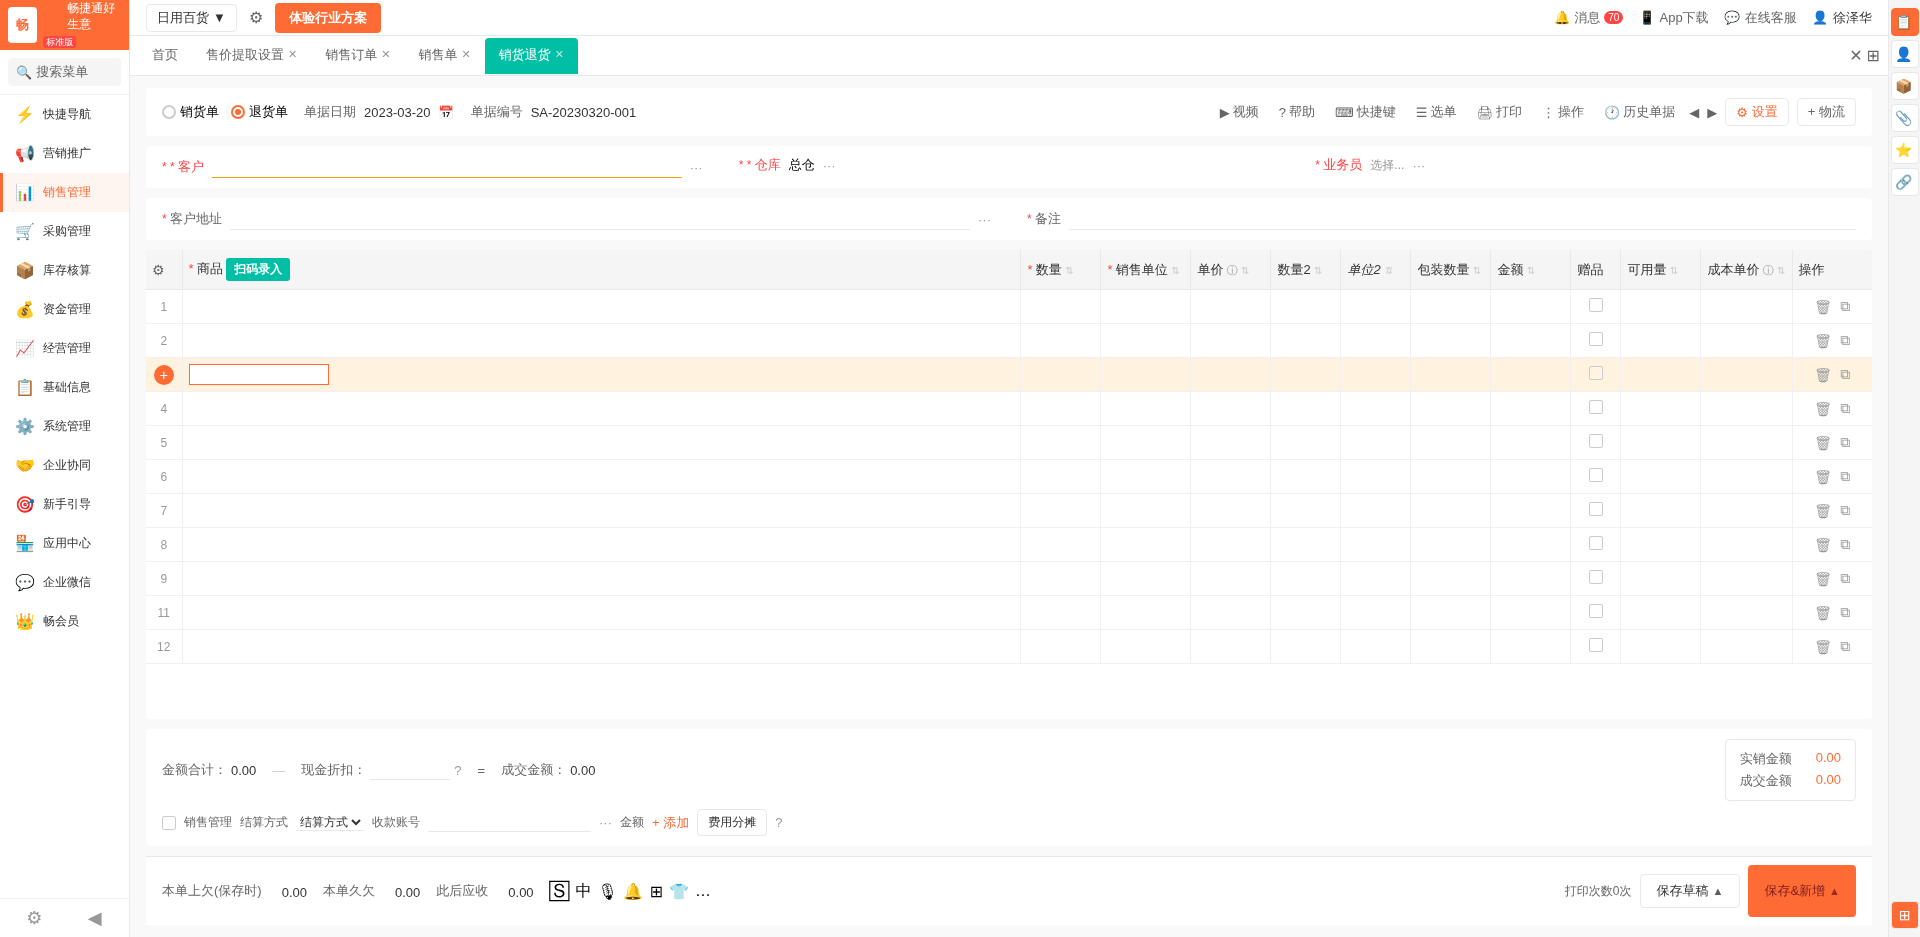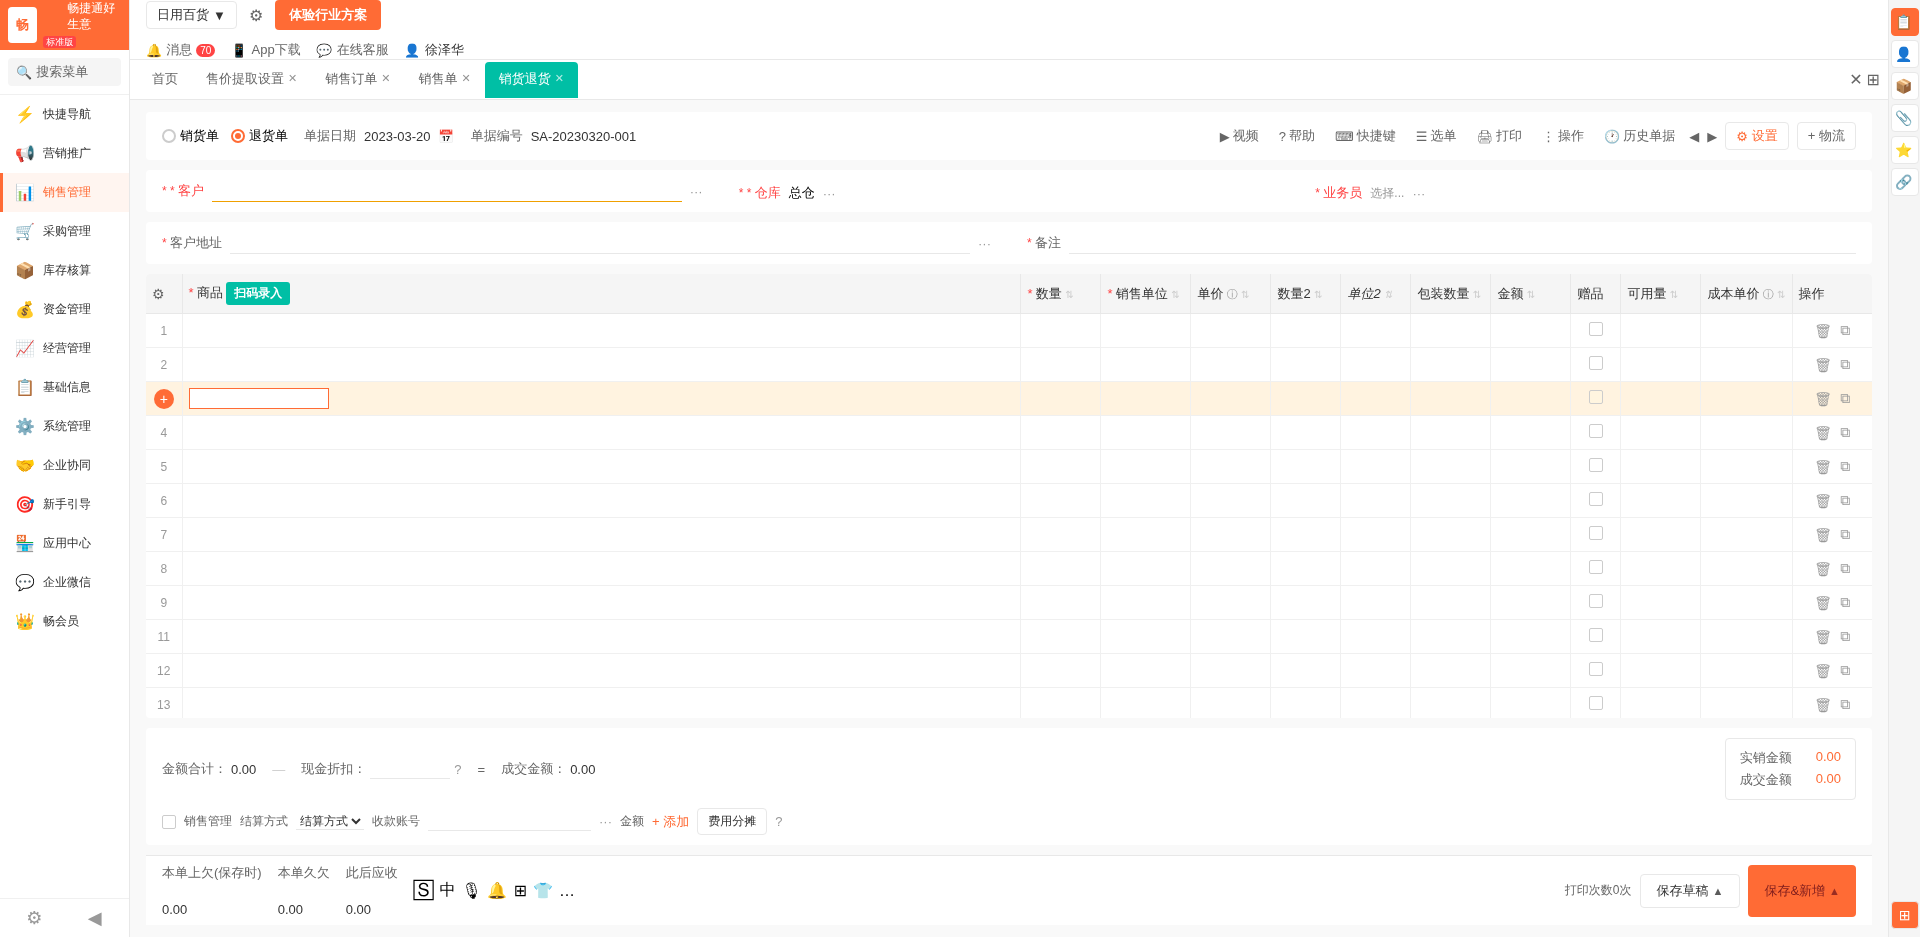--- a/index.html
+++ b/index.html
@@ -18,21 +18,21 @@
     .sidebar-item.active { background: #fff5f0; border-left-color: #ff6b35; color: #ff6b35; }
     .sidebar-item-icon { font-size: 16px; min-width: 18px; text-align: center; }
     .sidebar-item-label { font-size: 12px; }
     .sidebar-bottom { padding: 8px; border-top: 1px solid #f0f0f0; display: flex; gap: 8px; }
     .sidebar-bottom-btn { flex: 1; background: none; border: none; cursor: pointer; color: #999; font-size: 18px; text-align: center; }
 
     
     .main { flex: 1; display: flex; flex-direction: column; overflow: hidden; }
 
     
-    .top-header { background: #fff; height: 60px; display: flex; justify-content: space-between; padding: 0 16px; border-bottom: 1px solid #e8e8e8; flex-direction: column; }
+    .top-header { background: #fff; height: 36px; display: flex; justify-content: space-between; padding: 0 16px; border-bottom: 1px solid #e8e8e8; }
     .top-header-left { display: flex; align-items: center; gap: 8px; }
     .daily-select { display: flex; align-items: center; gap: 4px; padding: 4px 10px; border: 1px solid #e8e8e8; border-radius: 4px; cursor: pointer; color: #333; background: #fff; }
     .gear-btn { background: none; border: none; cursor: pointer; color: #666; font-size: 16px; padding: 4px; }
     .experience-btn { background: #ff6b35; color: #fff; border: none; border-radius: 4px; padding: 6px 14px; cursor: pointer; font-size: 13px; font-weight: bold; }
     .top-header-right { display: flex; align-items: center; gap: 16px; color: #666; font-size: 13px; }
     .header-action { display: flex; align-items: center; gap: 4px; cursor: pointer; }
     .notification-badge { background: #ff4444; color: #fff; font-size: 10px; border-radius: 10px; padding: 1px 4px; }
     .user-name { color: #333; }
 
     
@@ -55,21 +55,21 @@
     .radio-circle.checked::after { content: ''; position: absolute; top: 2px; left: 2px; width: 6px; height: 6px; border-radius: 50%; background: #ff6b35; }
     .form-field { display: flex; align-items: center; gap: 8px; color: #666; }
     .form-field-label { color: #666; white-space: nowrap; }
     .form-field-value { color: #333; font-weight: 500; }
     .form-toolbar { margin-left: auto; display: flex; gap: 8px; align-items: center; }
     .toolbar-btn { display: flex; align-items: center; gap: 3px; color: #666; cursor: pointer; font-size: 12px; padding: 3px 6px; border-radius: 3px; }
     .settings-btn { border: 1px solid #e8e8e8; padding: 4px 10px; border-radius: 4px; cursor: pointer; display: flex; align-items: center; gap: 4px; color: #ff6b35; font-size: 12px; }
     .add-logistics-btn { border: 1px solid #e8e8e8; padding: 4px 10px; border-radius: 4px; cursor: pointer; display: flex; align-items: center; gap: 4px; color: #666; font-size: 12px; }
 
     
-    .info-row { background: #fff; border-radius: 4px; padding: 10px 16px; display: flex; gap: 36px; align-items: flex-end; }
+    .info-row { background: #fff; border-radius: 4px; padding: 10px 16px; display: flex; gap: 36px; align-items: flex-start; }
     .info-field { display: flex; align-items: center; gap: 8px; flex: 1; }
     .info-field-label { color: #ff4444; white-space: nowrap; font-size: 12px; }
     .info-field-label::before { content: '* '; color: #ff4444; }
     .info-field-input { flex: 1; border-bottom: 1px solid #e8e8e8; padding: 3px 0; color: #333; min-width: 100px; }
     .info-field-dots { color: #999; cursor: pointer; }
     .info-field-select { color: #999; font-size: 12px; }
 
     
     .table-container { background: #fff; border-radius: 4px; flex: 1; overflow: hidden; display: flex; flex-direction: column; }
     .scan-btn { background: #00bfa5; color: #fff; border: none; border-radius: 3px; padding: 3px 8px; cursor: pointer; font-size: 12px; font-weight: bold; }
@@ -103,21 +103,21 @@
     .payment-row { display: flex; align-items: center; gap: 8px; margin-top: 8px; }
     .payment-checkbox { width: 14px; height: 14px; border: 1px solid #ccc; border-radius: 2px; display: inline-block; }
     .payment-label { color: #666; font-size: 12px; }
     .payment-dots { color: #999; cursor: pointer; }
     .add-payment-btn { background: none; border: none; cursor: pointer; color: #ff6b35; font-size: 18px; }
     .split-btn { background: #fff; border: 1px solid #e8e8e8; border-radius: 4px; padding: 4px 10px; cursor: pointer; color: #333; font-size: 12px; display: flex; align-items: center; gap: 4px; }
     .help-icon { color: #999; cursor: pointer; font-size: 13px; }
 
     
     .bottom-bar { background: #fff; border-top: 1px solid #e8e8e8; padding: 8px 16px; display: flex; align-items: center; gap: 16px; }
-    .bottom-stat { color: #666; font-size: 12px; display: flex; align-items: flex-start; gap: 20px; flex-direction: column; }
+    .bottom-stat { color: #666; font-size: 12px; display: flex; align-items: flex-end; gap: 20px; }
     .bottom-stat-value { color: #333; font-weight: 500; }
     .bottom-bar-right { margin-left: auto; display: flex; gap: 8px; align-items: center; }
     .print-stat { color: #666; font-size: 12px; }
     .save-draft-btn { background: #fff; border: 1px solid #e8e8e8; border-radius: 4px; padding: 7px 16px; cursor: pointer; color: #333; font-size: 13px; display: flex; align-items: center; gap: 4px; }
     .save-new-btn { background: #ff6b35; color: #7f1d1d; border: none; border-radius: 4px; padding: 17px 16px; cursor: pointer; font-size: 13px; display: flex; align-items: center; gap: 4px; }
     .save-arrow { font-size: 11px; opacity: 0.8; }
 
     
     .right-panel { width: 32px; background: #f5f5f5; border-left: 1px solid #e8e8e8; display: flex; flex-direction: column; align-items: center; padding: 8px 0; gap: 4px; }
     .right-panel-btn { width: 28px; height: 28px; background: #fff; border: 1px solid #e8e8e8; border-radius: 4px; display: flex; align-items: center; justify-content: center; cursor: pointer; color: #666; font-size: 14px; }
@@ -625,40 +625,20 @@
               <td></td>
             <td>
                 <div class="action-cell">
                   <button class="action-icon-btn">🗑</button>
                   <button class="action-icon-btn">⧉</button>
                 </div>
               </td>
           </tr>
           <tr>
             <td class="row-num">12</td>
-            <td></td>
-              <td></td>
-              <td></td>
-              <td></td>
-              <td></td>
-              <td></td>
-              <td></td>
-              <td></td>
-            <td class="checkbox-cell"><span class="checkbox"></span></td>
-            <td></td>
-              <td></td>
-            <td>
-                <div class="action-cell">
-                  <button class="action-icon-btn">🗑</button>
-                  <button class="action-icon-btn">⧉</button>
-                </div>
-              </td>
-          </tr>
-          <tr>
-            <td class="row-num">13</td>
             <td></td>
               <td></td>
               <td></td>
               <td></td>
               <td></td>
               <td></td>
               <td></td>
               <td></td>
             <td class="checkbox-cell"><span class="checkbox"></span></td>
             <td></td>

